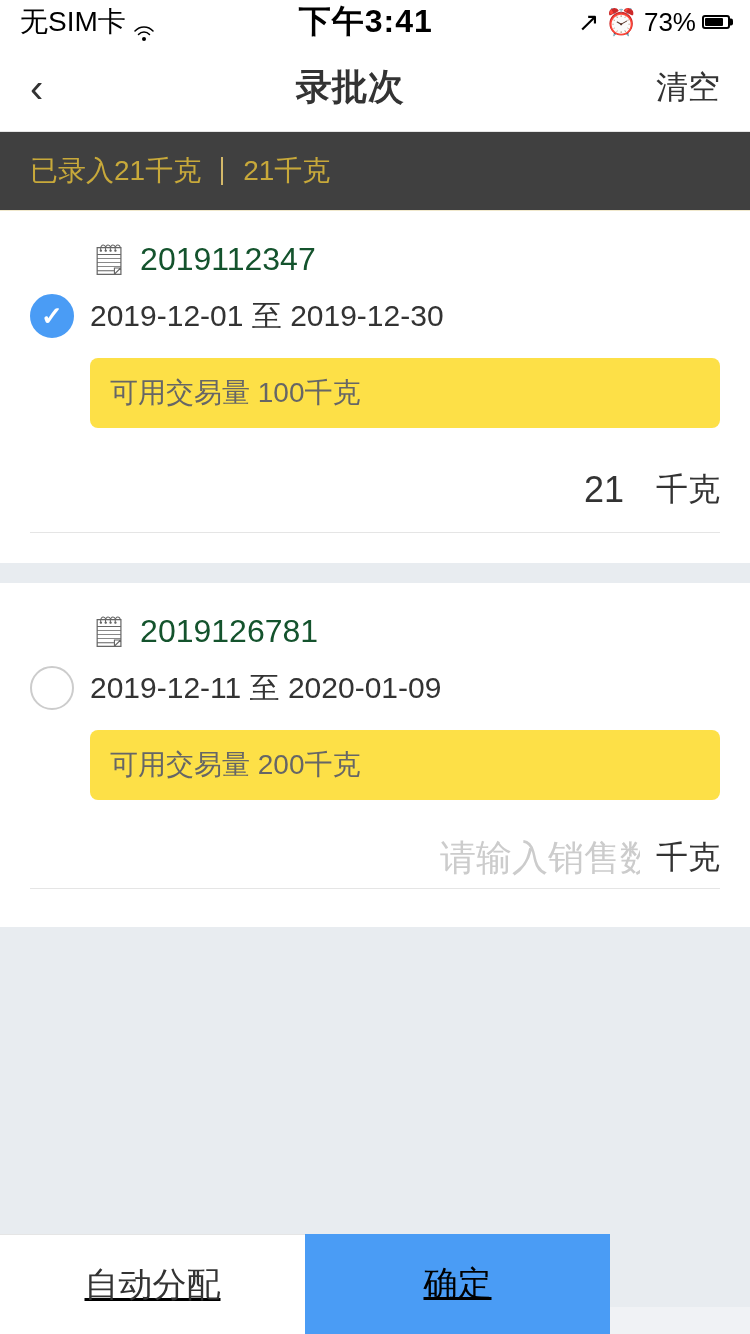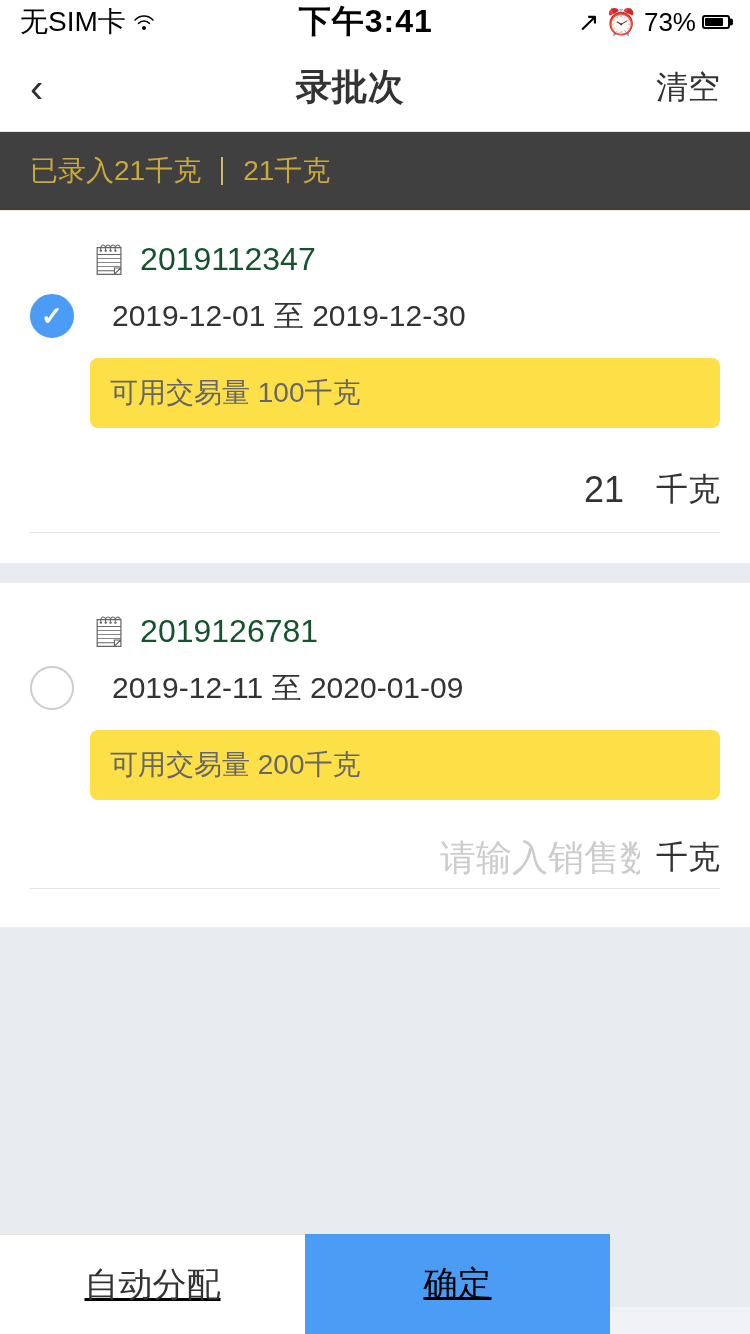--- a/index.html
+++ b/index.html
@@ -18,21 +18,21 @@
       width: 750px;
       height: 44px;
       background: #fff;
       display: flex;
       align-items: center;
       justify-content: space-between;
       padding: 0 20px;
     }
     .status-left {
       display: flex;
-      align-items: center;
+      align-items: flex-end;
       gap: 8px;
       font-size: 28px;
       font-weight: 500;
     }
     .status-center {
       font-size: 32px;
       font-weight: 600;
       letter-spacing: 1px;
     }
     .status-right {
@@ -141,21 +141,21 @@
     }
     .batch-id-text {
       font-size: 32px;
       color: #14532d;
       font-weight: 400;
     }
 
     .batch-date-row {
       display: flex;
       align-items: center;
-      gap: 38px;
+      gap: 16px;
       margin-bottom: 20px;
     }
     .radio-circle {
       width: 44px;
       height: 44px;
       border-radius: 50%;
       border: 2px solid #ccc;
       display: flex;
       align-items: center;
       justify-content: center;

